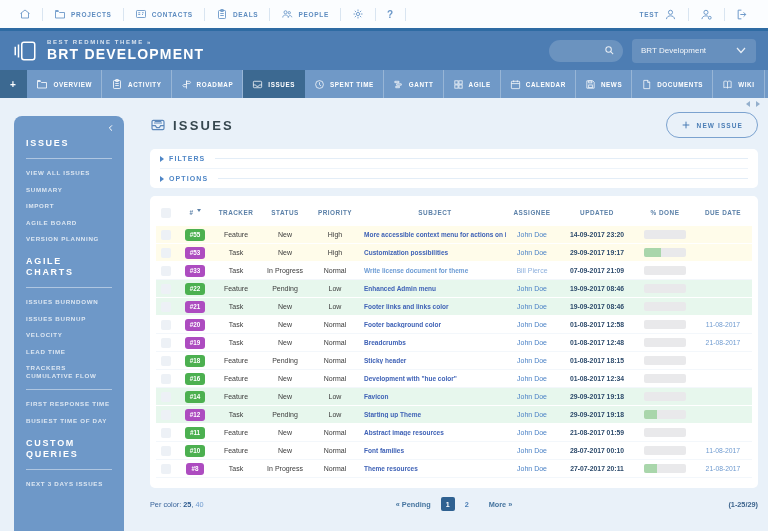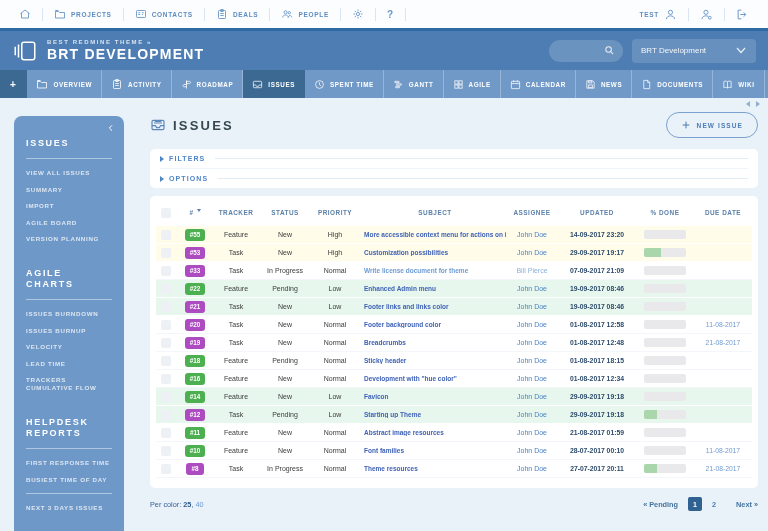--- a/index.html
+++ b/index.html
@@ -34,21 +34,21 @@
   
   .page-body { position:relative; height:433px; }
   .tab-scroll { position:absolute; top:3px; right:8px; display:flex; gap:6px; }
   .tri { width:0; height:0; border-top:3.5px solid transparent; border-bottom:3.5px solid transparent; cursor:pointer; }
   .tri.left  { border-right:4.5px solid #93afcd; }
   .tri.right { border-left:4.5px solid #93afcd; }
 
   
   .sidebar { position:absolute; left:14px; top:18px; width:110px; height:415px; background:#6e98c8; border-radius:8px 8px 0 0; padding:12px 12px 0; color:#fff; }
   .collapse { position:absolute; top:8px; right:9px; cursor:pointer; }
-  .sb-title { font-size:9px; font-weight:bold; letter-spacing:1.7px; line-height:11px; margin-top:25px; }
+  .sb-title { font-size:9px; font-weight:bold; letter-spacing:1.7px; line-height:11px; margin-top:13px; }
   .sb-title:first-of-type { margin-top:10px; }
   .sb-hr { border:none; border-top:1px solid rgba(255,255,255,.45); margin:9px 0 10px; }
   .sb-item { font-size:6.2px; font-weight:bold; letter-spacing:.7px; color:rgba(255,255,255,.76); line-height:8px; margin-bottom:8.5px; cursor:pointer; }
 
   
   .main { position:absolute; left:150px; top:12px; width:608px; }
   .heading-row { display:flex; align-items:center; height:30px; }
   .page-title { font-size:13px; font-weight:bold; letter-spacing:2.2px; color:#36474f; display:flex; align-items:center; gap:7px; }
   .page-title svg { stroke:#5c88bb; }
   .new-issue-btn { margin-left:auto; height:26px; border:1px solid #7ba2cf; border-radius:14px; color:#4a7db5; font-size:6.5px; font-weight:bold; letter-spacing:1.1px; display:flex; align-items:center; gap:6px; padding:0 14px; background:transparent; cursor:pointer; }
@@ -365,24 +365,24 @@
       <div class="sb-item">IMPORT</div>
       <div class="sb-item">AGILE BOARD</div>
       <div class="sb-item">VERSION PLANNING</div>
       <div class="sb-title">AGILE CHARTS</div>
       <hr class="sb-hr">
       <div class="sb-item">ISSUES BURNDOWN</div>
       <div class="sb-item">ISSUES BURNUP</div>
       <div class="sb-item">VELOCITY</div>
       <div class="sb-item">LEAD TIME</div>
       <div class="sb-item">TRACKERS CUMULATIVE FLOW</div>
-      <div class="sb-title">HELPDESK REPORTS</div>
       <hr class="sb-hr">
       <div class="sb-item">FIRST RESPONSE TIME</div>
       <div class="sb-item">BUSIEST TIME OF DAY</div>
+      <div class="sb-title">CUSTOM QUERIES</div>
       <hr class="sb-hr">
       <div class="sb-item">NEXT 3 DAYS ISSUES</div>
     </div>
 
   <div class="main">
     <div class="heading-row">
       <div class="page-title">
         <span>
           <svg width="16" height="16" viewBox="0 0 24 24" fill="none" stroke-width="1.8">
             <rect x="3" y="5" width="18" height="14" rx="2"></rect>
@@ -714,17 +714,18 @@
 
     <div class="pagerow">
       <div class="pg-left">
         <span>Per color:</span>
         <b>25</b><span>, </span><span class="alt">40</span>
       </div>
       <div class="pg-center">
         <span class="pg-link">« Pending</span>
         <span class="page-box">1</span>
         <span class="page-num">2</span>
-        <span class="pg-link" style="margin-left:10px">Next »</span>
-      </div>
+        <span class="pg-link" style="margin-left:10px">More »</span>
+      </div>
+      <div class="pg-right">(1-25/29)</div>
     </div>
   </div>
 </div>
 
 </body></html>

